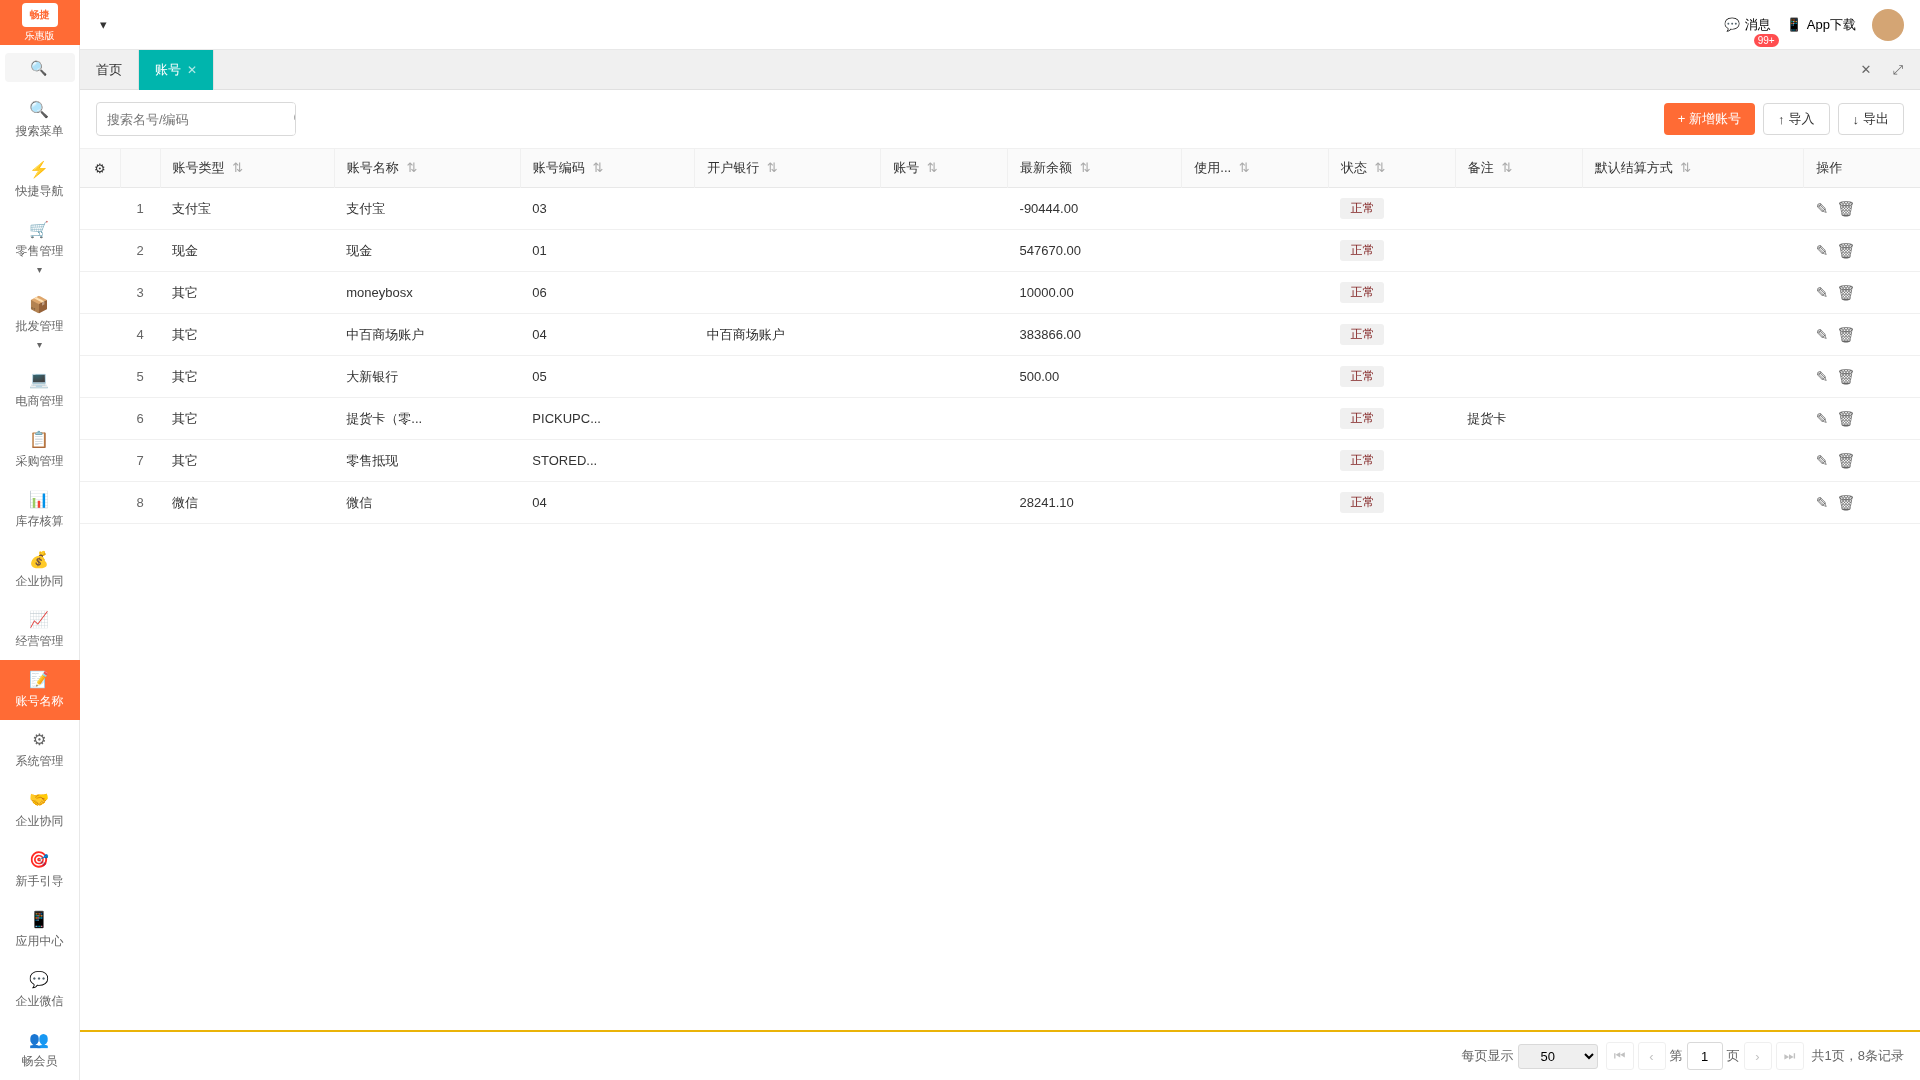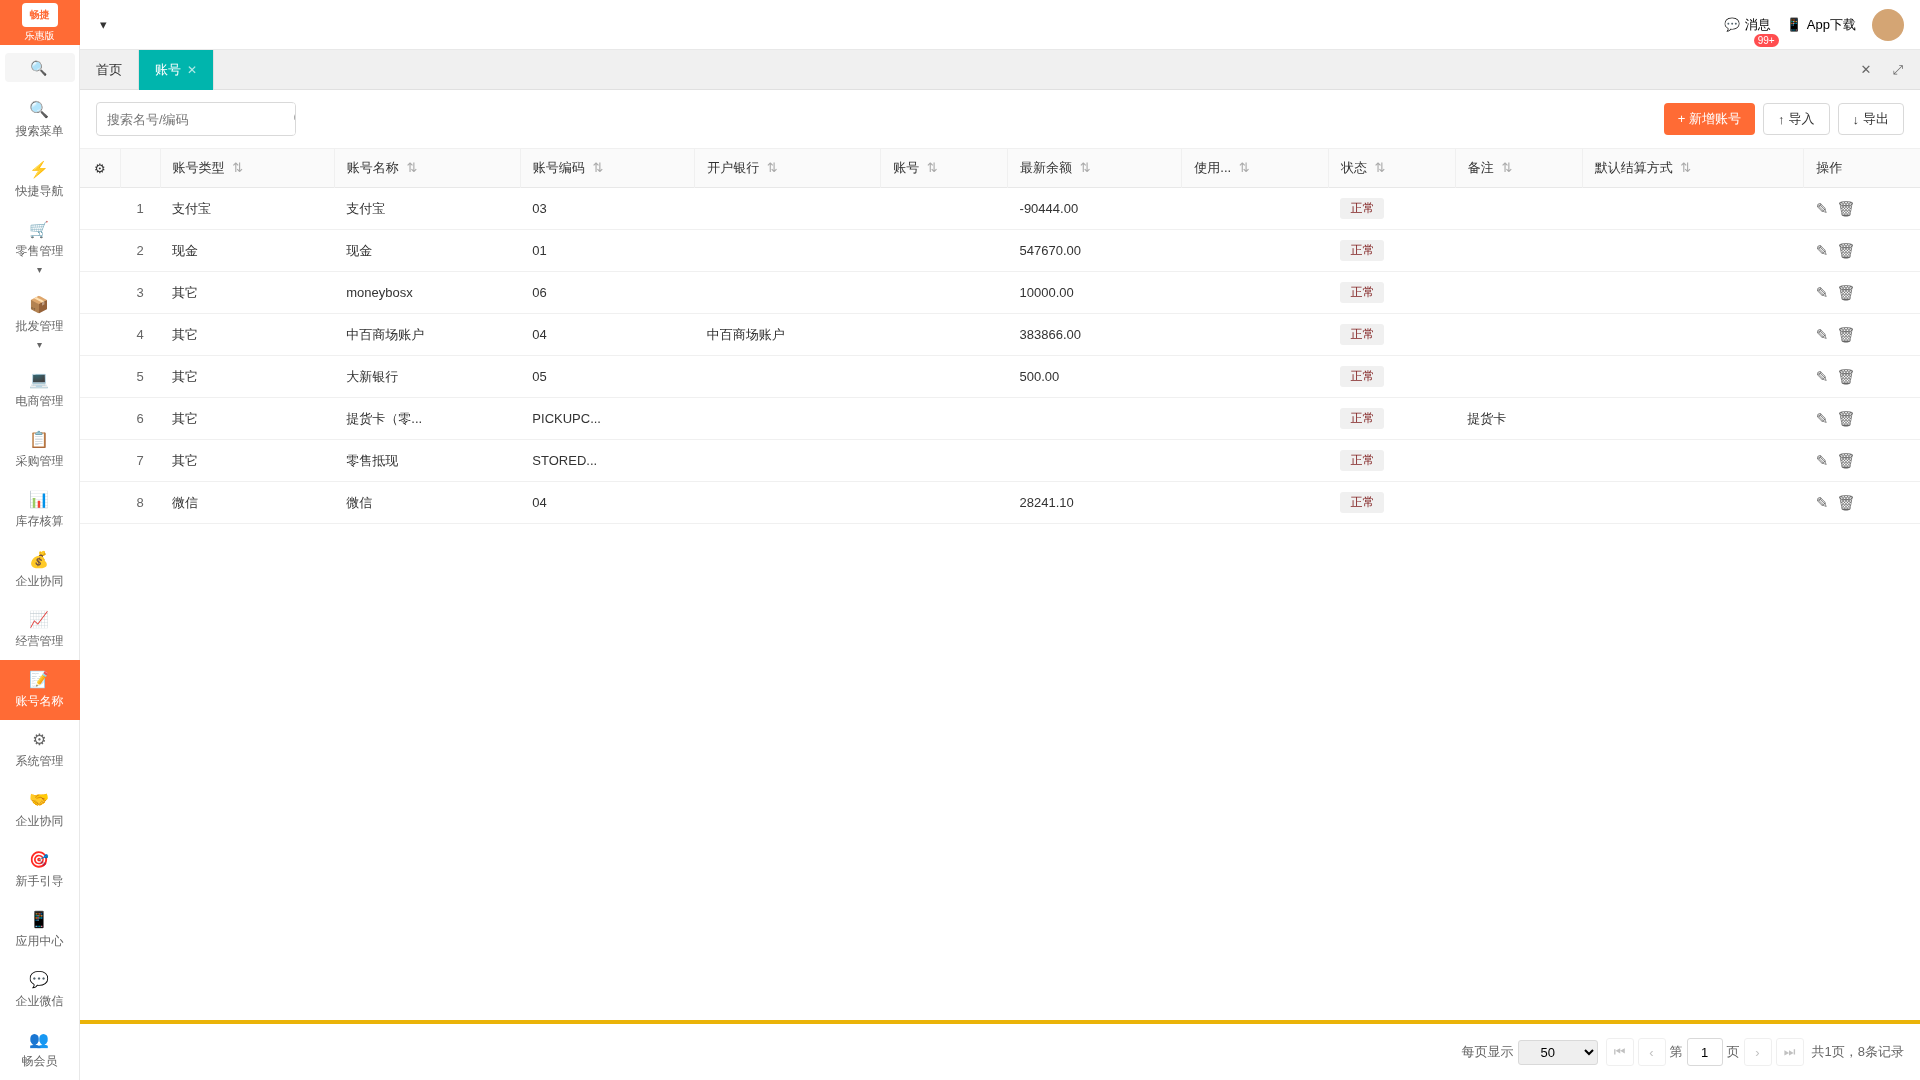--- a/index.html
+++ b/index.html
@@ -314,22 +314,22 @@
       gap: 8px;
     }
     .action-btn {
       color: #666;
       cursor: pointer;
       font-size: 15px;
     }
 
     
     .pagination-bar {
-      height: 60px;
-      border-top: 4px solid #eab308;
+      height: 50px;
+      border-top: 2px solid #eab308;
       display: flex;
       align-items: center;
       justify-content: flex-end;
       padding: 0 16px;
       gap: 8px;
       font-size: 13px;
       color: #666;
       margin-top: 44px;
     }
     .page-size-select {

